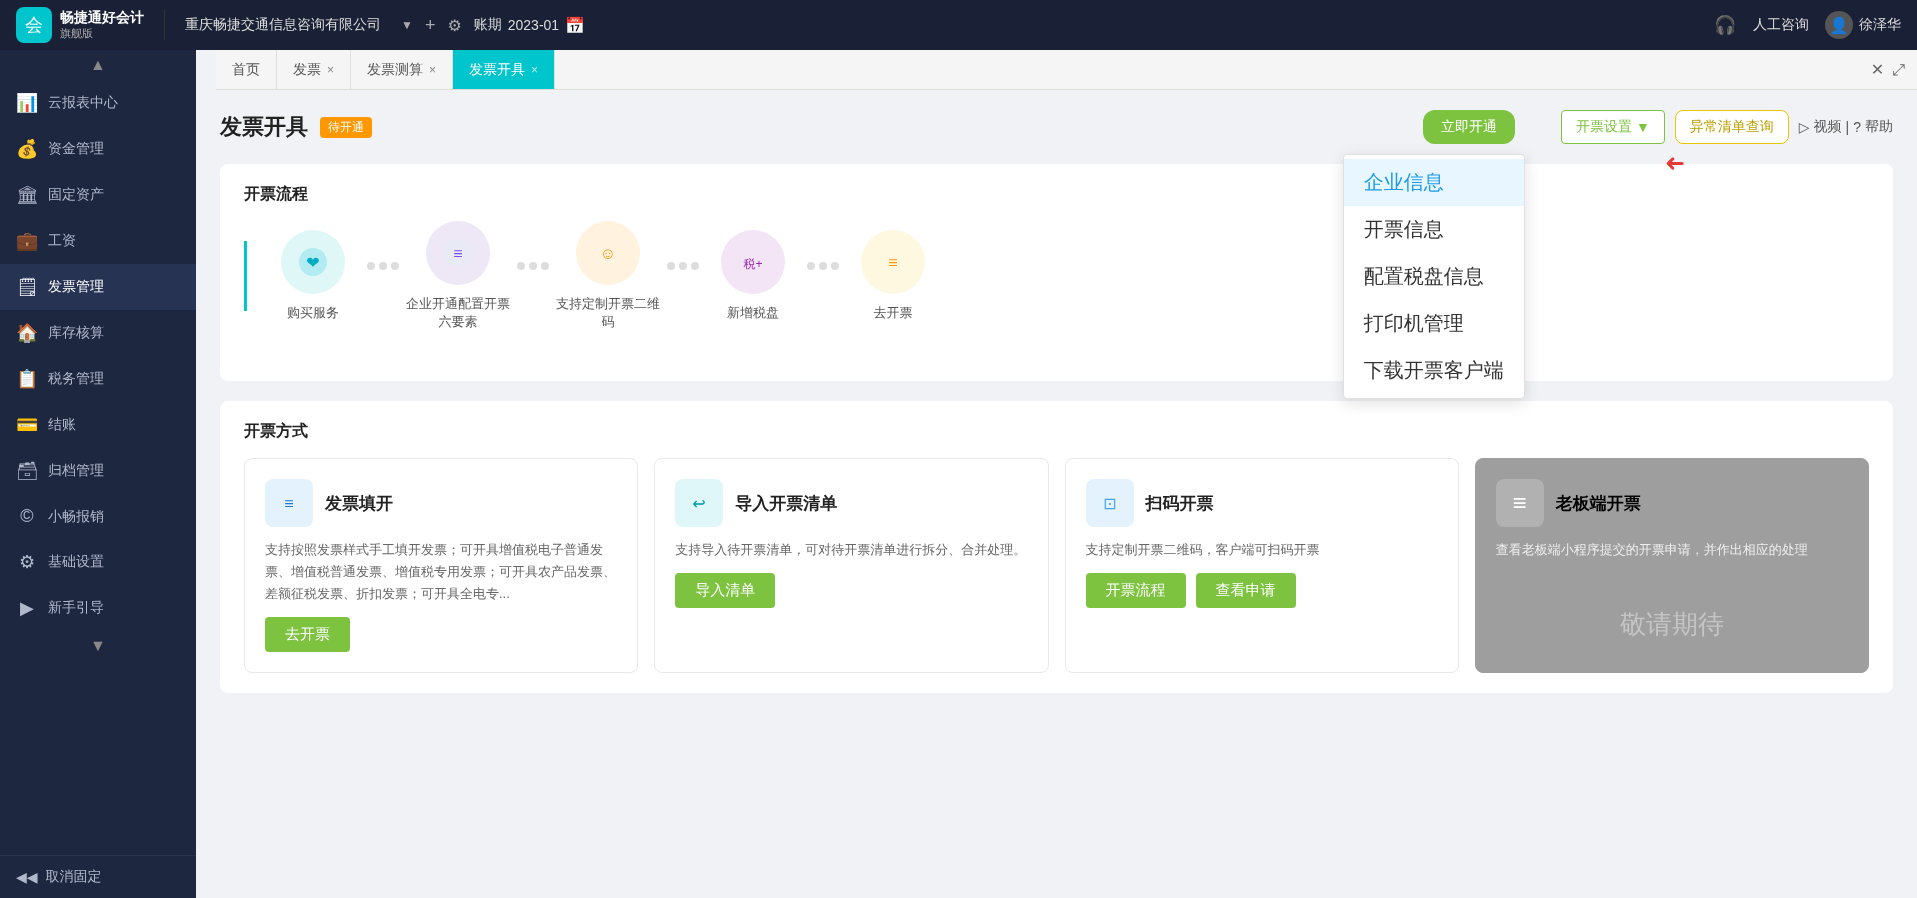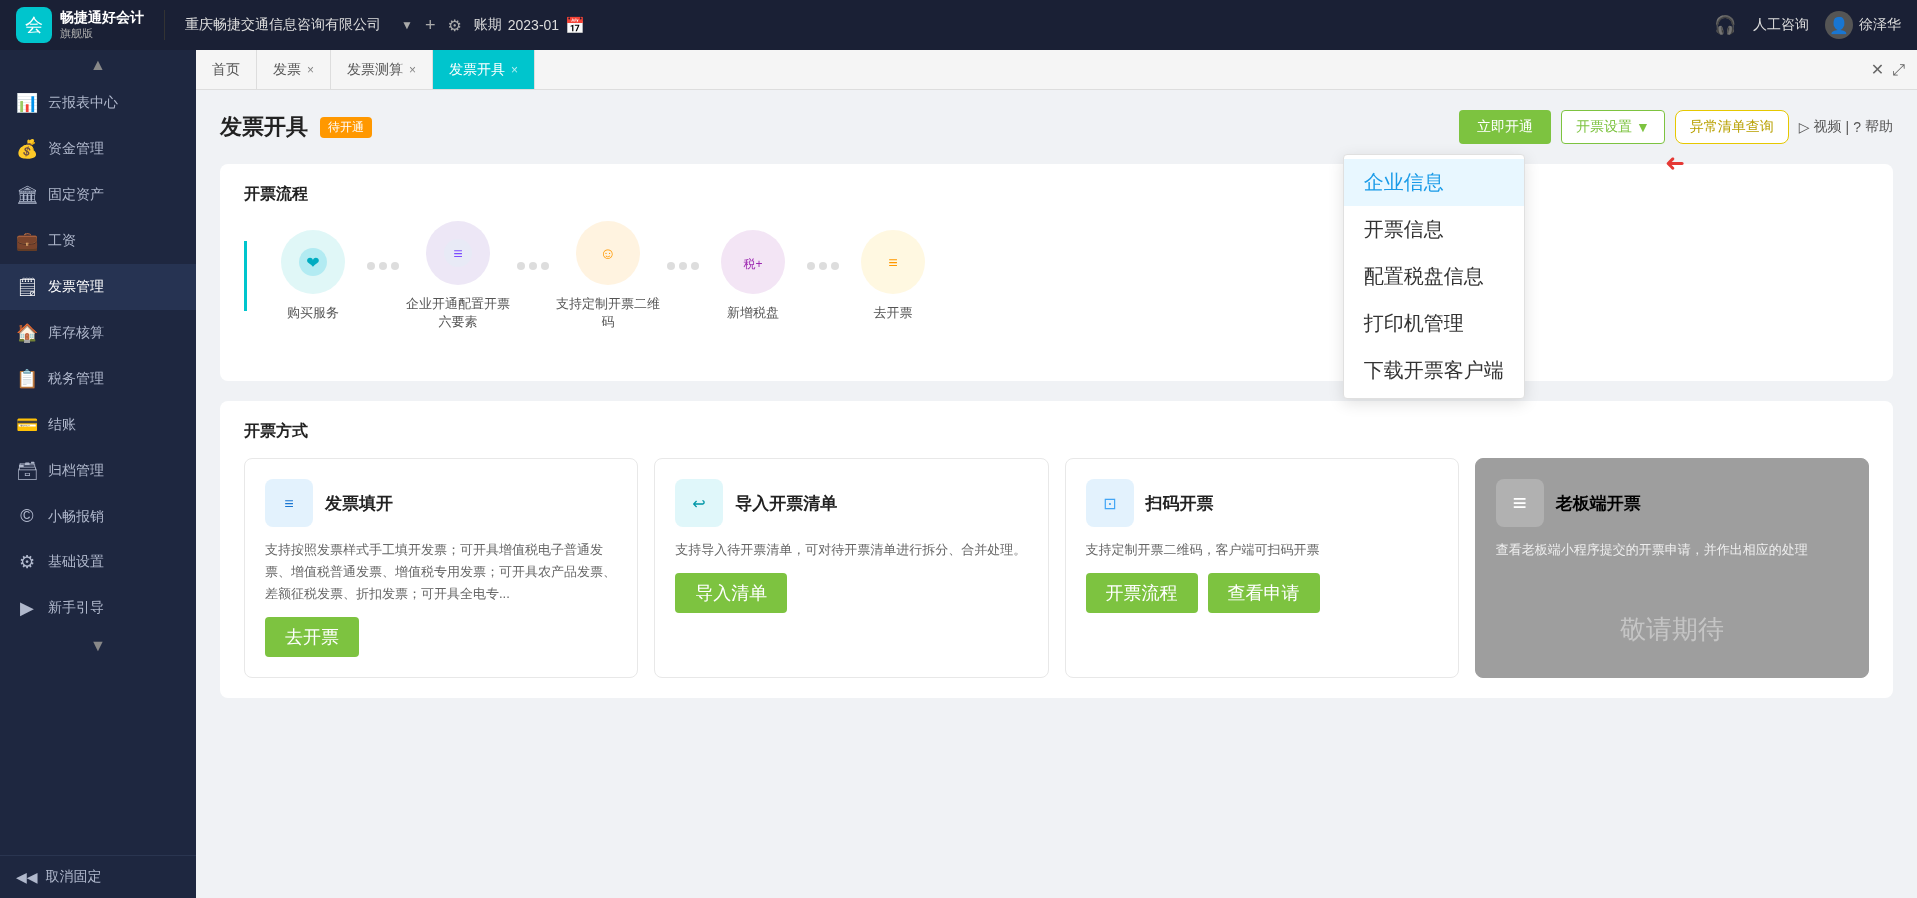--- a/index.html
+++ b/index.html
@@ -20,21 +20,21 @@
     .divider-v { width: 1px; height: 30px; background: #333; margin: 0 8px; }
     .company-selector { display: flex; align-items: center; gap: 20px; color: #ddd; cursor: pointer; font-size: 14px; }
     .company-selector .arrow { color: #aaa; font-size: 12px; }
     .top-actions { display: flex; align-items: center; gap: 12px; color: #aaa; font-size: 20px; cursor: pointer; }
     .period-label { color: #ddd; font-size: 14px; display: flex; align-items: center; gap: 6px; }
     .top-right { margin-left: auto; display: flex; align-items: center; gap: 16px; color: #ddd; font-size: 14px; cursor: pointer; }
     .user-info { display: flex; align-items: center; gap: 6px; }
     .user-avatar { width: 28px; height: 28px; border-radius: 50%; background: #555; display: flex; align-items: center; justify-content: center; color: #ddd; font-size: 16px; }
 
     
-    .tab-bar { height: 40px; background: #f5f5f5; display: flex; align-items: center; padding: 0 0; border-bottom: 1px solid #ddd; flex-shrink: 0; position: relative; }
+    .tab-bar { height: 40px; background: #f5f5f5; display: flex; align-items: center; padding: 0 0; border-bottom: 1px solid #ddd; flex-shrink: 0; position: relative; margin-left: 20px; }
     .tab { height: 100%; padding: 0 16px; display: flex; align-items: center; gap: 6px; cursor: pointer; font-size: 14px; color: #555; border-right: 1px solid #ddd; white-space: nowrap; }
     .tab.active { background: #00c5cd; color: white; }
     .tab .close-btn { font-size: 12px; color: inherit; opacity: 0.7; cursor: pointer; }
     .tab.active .close-btn { color: white; }
     .tab-bar-actions { margin-left: auto; display: flex; align-items: center; gap: 8px; padding-right: 12px; }
     .tab-bar-btn { background: none; border: none; cursor: pointer; color: #666; font-size: 16px; }
 
     
     .sidebar-item { display: flex; align-items: center; gap: 10px; padding: 12px 16px; color: #b0b8cc; cursor: pointer; font-size: 14px; transition: background 0.2s; }
     .sidebar-item.active { background: #263352; color: white; }
@@ -44,21 +44,21 @@
     .sidebar-cancel { display: flex; align-items: center; gap: 8px; padding: 12px 16px; color: #b0b8cc; cursor: pointer; font-size: 14px; }
 
     
     .page-content { flex: 1; overflow-y: auto; padding: 20px 24px; position: relative; }
     .page-header { display: flex; align-items: center; gap: 12px; margin-bottom: 20px; }
     .page-title { font-size: 22px; font-weight: bold; color: #222; }
     .badge-pending { background: #ff9800; color: white; font-size: 12px; padding: 2px 8px; border-radius: 4px; }
 
     
     .header-actions { margin-left: auto; display: flex; align-items: center; gap: 10px; position: relative; }
-    .btn-green { background: #7dc340; color: white; border: none; padding: 8px 18px; border-radius: 4px; cursor: pointer; font-size: 14px; }
+    .btn-green { background: #7dc340; color: white; border: none; padding: 8px 18px; border-radius: 12px; cursor: pointer; font-size: 14px; }
     .btn-outline { background: white; border: 1.5px solid #7dc340; color: #7dc340; padding: 7px 14px; border-radius: 4px; cursor: pointer; font-size: 14px; display: flex; align-items: center; gap: 4px; }
     .btn-outline-yellow { background: white; border: 1.5px solid #e6c800; color: #b8a000; padding: 7px 14px; border-radius: 8px; cursor: pointer; font-size: 14px; }
     .btn-video { background: none; border: none; color: #555; cursor: pointer; font-size: 14px; display: flex; align-items: center; gap: 4px; }
 
     
     .dropdown-menu { position: absolute; top: 44px; right: 140px; background: white; border: 1px solid #e0e0e0; border-radius: 4px; box-shadow: 0 4px 16px rgba(0,0,0,0.12); z-index: 100; min-width: 150px; padding: 4px 0; }
     .dropdown-item { padding: 10px 20px; color: #333; cursor: pointer; font-size: 20px; white-space: nowrap; }
     .dropdown-item.active-item { background: #e8f7ff; color: #1a9be8; }
 
     
@@ -79,21 +79,21 @@
     .methods-grid { display: grid; grid-template-columns: 1fr 1fr 1fr 1fr; gap: 16px; }
     .method-card { border: 1px solid #e8e8e8; border-radius: 8px; padding: 20px; display: flex; flex-direction: column; gap: 12px; }
     .method-header { display: flex; align-items: center; gap: 12px; }
     .method-icon-blue { width: 48px; height: 48px; background: #e3f2fd; border-radius: 8px; display: flex; align-items: center; justify-content: center; font-size: 24px; color: #1976d2; }
     .method-icon-teal { width: 48px; height: 48px; background: #e0f7fa; border-radius: 8px; display: flex; align-items: center; justify-content: center; font-size: 24px; color: #0097a7; }
     .method-icon-lblue { width: 48px; height: 48px; background: #e3f2fd; border-radius: 8px; display: flex; align-items: center; justify-content: center; font-size: 24px; color: #42a5f5; }
     .method-title { font-size: 17px; font-weight: bold; color: #222; }
     .method-title.white { color: #000000; }
     .method-desc { font-size: 13px; color: #666; line-height: 1.7; }
     .method-desc.white { color: #eee; }
-    .method-btn { background: #7dc340; color: white; border: none; padding: 8px 20px; border-radius: 4px; cursor: pointer; font-size: 18px; align-self: flex-start; }
+    .method-btn { background: #7dc340; color: white; border: none; padding: 8px 20px; border-radius: 4px; cursor: pointer; font-size: 15px; align-self: flex-start; }
 
     
     ::-webkit-scrollbar { width: 6px; }
     ::-webkit-scrollbar-track { background: #f1f1f1; }
     ::-webkit-scrollbar-thumb { background: #ccc; border-radius: 3px; }
   </style>
 </head>
 <body>
 
 <div class="app-container">
@@ -215,21 +215,21 @@
         </div>
       </div>
 
       <div class="page-content">
 
         <div class="page-header">
           <span class="page-title">发票开具</span>
           <span class="badge-pending">待开通</span>
           <div class="header-actions">
             <button class="btn-green">立即开通</button>
-            <div style="position:relative;">
+            <div style="position:relative;margin-left:36px;">
               <button class="btn-outline">
                 <span>开票设置</span>
                 <span>▼</span>
               </button>
 
               <div class="dropdown-menu">
                 <div class="dropdown-item active-item">
                   <span>企业信息</span>
                 </div>
                 <div class="dropdown-item">

